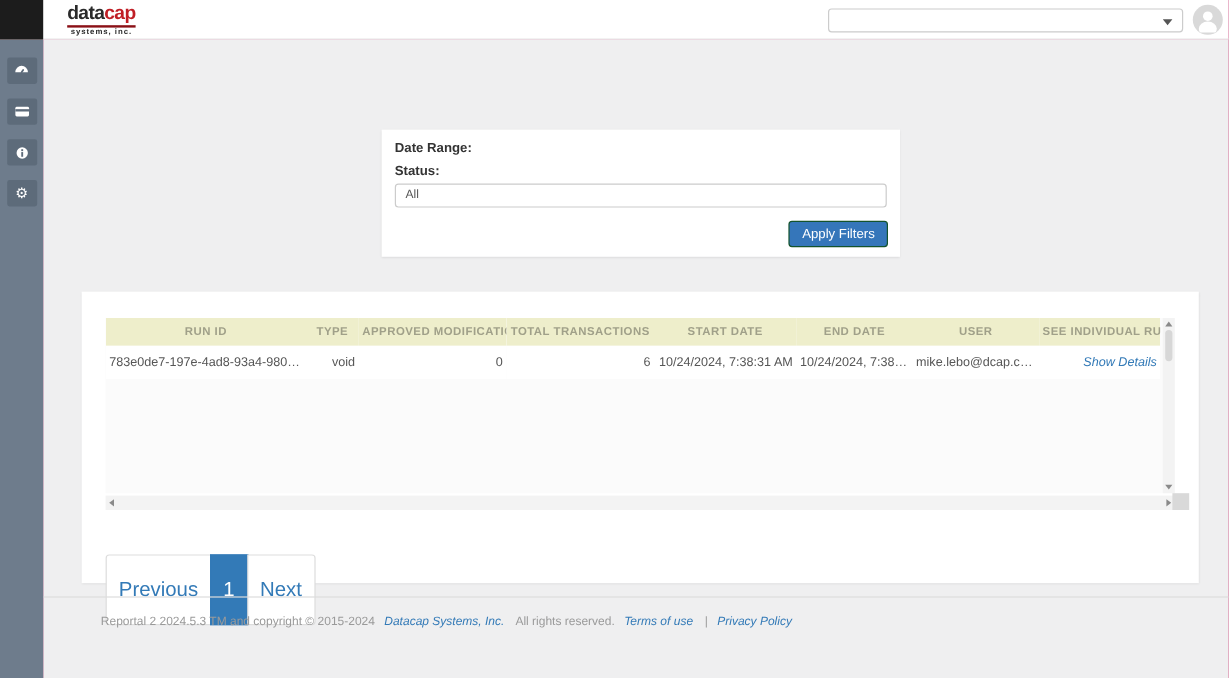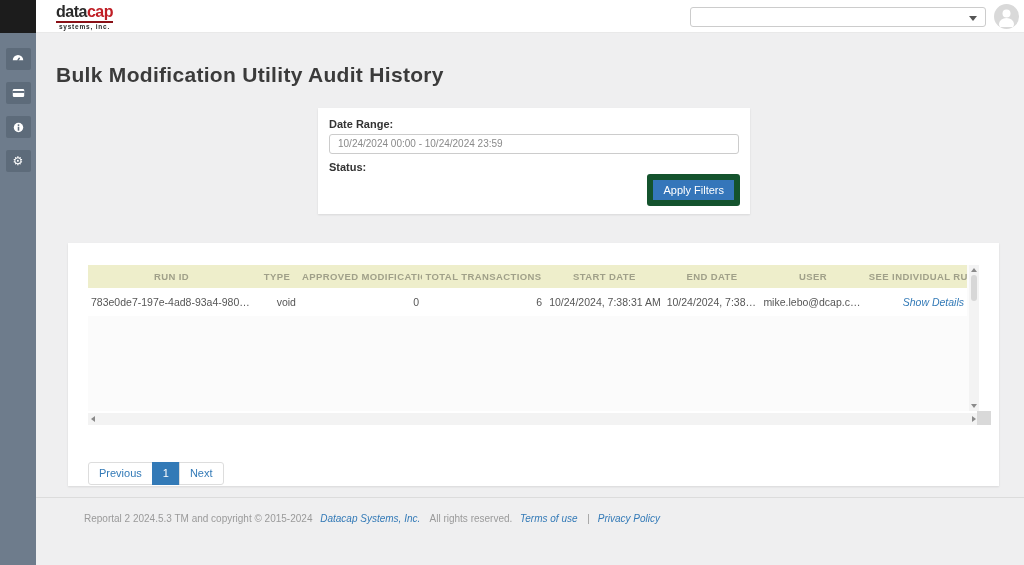--- a/index.html
+++ b/index.html
@@ -28,21 +28,21 @@
   
   .main { position:absolute; left:36px; top:33px; width:988px; height:532px; background:#efeff0; }
   .page-title { position:absolute; left:20px; top:30px; font-size:21px; font-weight:bold; color:#3b3b3b; letter-spacing:0.3px; }
 
   
   .filter-card { position:absolute; left:282px; top:75px; width:432px; height:106px; background:#fff; box-shadow:0 1px 2px rgba(0,0,0,0.10); padding:10px 11px; }
   .f-label { font-size:11px; font-weight:bold; color:#333; margin-bottom:4px; }
   .f-input { width:100%; height:20px; border:1px solid #ccc; border-radius:3px; background:#fff; font-size:10px; color:#8a8a8a; line-height:18px; padding:0 8px; overflow:hidden; white-space:nowrap; }
   .f-input.dark { color:#555; }
   .f-label.second { margin-top:7px; }
-  .apply-btn { position:absolute; right:10px; bottom:8px; background:#3576ba; border:6px solid #14532d; color:#fff; font-size:11px; padding:4px 10px; border-radius:3px; cursor:pointer;margin-left:45px; }
+  .apply-btn { position:absolute; right:10px; bottom:8px; background:#3576ba; border:1px solid #14532d; color:#fff; font-size:11px; padding:4px 10px; border-radius:3px; cursor:pointer;margin-left:45px; }
 
   
   .table-card { position:absolute; left:32px; top:210px; width:931px; height:243px; background:#fff; box-shadow:0 1px 2px rgba(0,0,0,0.10); }
   .table-zone { position:absolute; left:20px; right:20px; top:22px; height:146px; background:#fbfbfb; }
   table.grid { width:calc(100% - 12px); border-collapse:collapse; table-layout:fixed; }
   table.grid th { background:#eeeecb; color:#a0a089; font-size:9.5px; font-weight:bold; letter-spacing:0.4px; padding:6px 3px; text-align:center; white-space:nowrap; overflow:hidden; }
   table.grid td { background:#fff; color:#565656; font-size:10.5px; padding:8px 3px; text-align:right; white-space:nowrap; overflow:hidden; text-overflow:ellipsis; }
   table.grid td.left { text-align:right; }
   .link { color:#337ab7; text-decoration:none; cursor:pointer;font-style:italic; }
   .vscroll { position:absolute; right:0; top:0; width:10px; height:146px; background:#f3f3f3; }
@@ -50,21 +50,21 @@
   .vs-up { top:3px; border-bottom:4px solid #8a8a8a; }
   .vs-down { bottom:3px; border-top:4px solid #8a8a8a; }
   .vs-thumb { position:absolute; left:2px; top:10px; width:6px; height:26px; background:#d7d7d7; border-radius:3px; }
   .hscroll { position:absolute; left:20px; right:20px; top:170px; height:12px; background:#f3f3f3; }
   .hs-arrow { position:absolute; top:3px; width:0; height:0; border-top:3px solid transparent; border-bottom:3px solid transparent; }
   .hs-left { left:3px; border-right:4px solid #8a8a8a; }
   .hs-right { right:3px; border-left:4px solid #8a8a8a; }
   .scroll-corner { position:absolute; right:8px; top:168px; width:14px; height:14px; background:#d9d9d9; }
 
   .pagination { position:absolute; left:20px; top:219px; display:flex; }
-  .pg { border:1px solid #ddd; background:#fff; color:#337ab7; font-size:11px; padding:4px 10px; cursor:pointer; margin-left:-1px; line-height:13px; }
+  .pg { border:1px solid #ddd; background:#fff; color:#337ab7; font-size:17px; padding:22px 10px; cursor:pointer; margin-left:-1px; line-height:13px; }
   .pg.first { border-radius:3px 0 0 3px; margin-left:0; }
   .pg.last { border-radius:0 3px 3px 0; }
   .pg.active { background:#337ab7; border-color:#337ab7; color:#fff; }
 
   
   .footer-line { position:absolute; left:0; right:0; top:464px; border-top:1px solid #dcdcdc; }
   .footer { position:absolute; left:48px; top:480px; font-size:10px; color:#9a9a9a; white-space:nowrap; }
   .footer span { margin-right:5px; }
   .footer .link { margin-right:7px; }
 </style>
@@ -110,26 +110,25 @@
         <rect x="6" y="6" width="2" height="5" fill="#5d6b7a"></rect>
         <rect x="6" y="3" width="2" height="2" fill="#5d6b7a"></rect>
       </svg>
     </div>
     <div class="side-btn">
       <span class="gear-glyph">⚙</span>
     </div>
   </div>
 
   <div class="main">
-    <div class="page-title">Bulk Modification Utility Audit History</div>
 
     <div class="filter-card">
       <div class="f-label">Date Range:</div>
-      <div class="f-input">10/24/2024 00:00 - 10/24/2024 23:59</div>
       <div class="f-label second">Status:</div>
+      <div class="f-input dark">All</div>
       <button class="apply-btn">Apply Filters</button>
     </div>
 
     <div class="table-card">
       <div class="table-zone">
         <table class="grid">
           <colgroup>
             <col style="width:19%">
               <col style="width:5%">
               <col style="width:14%">

